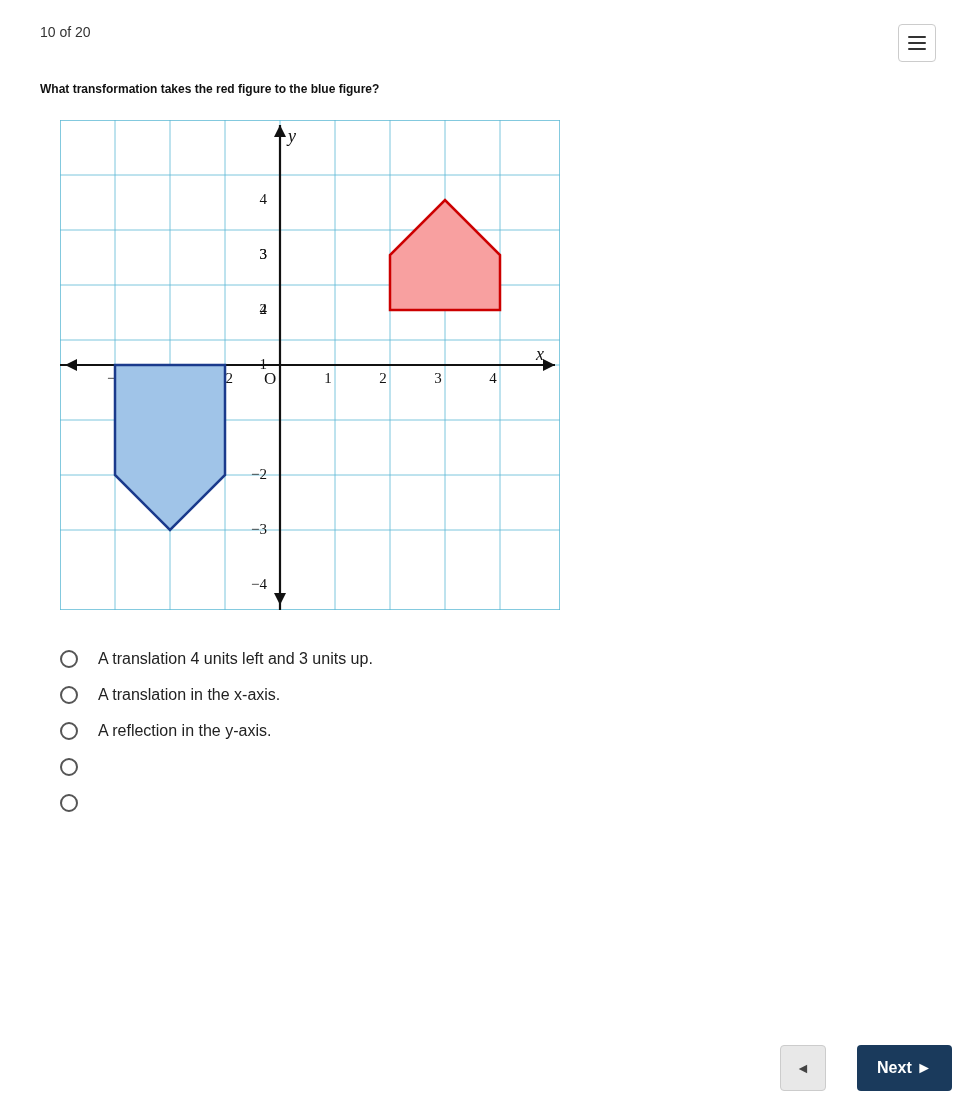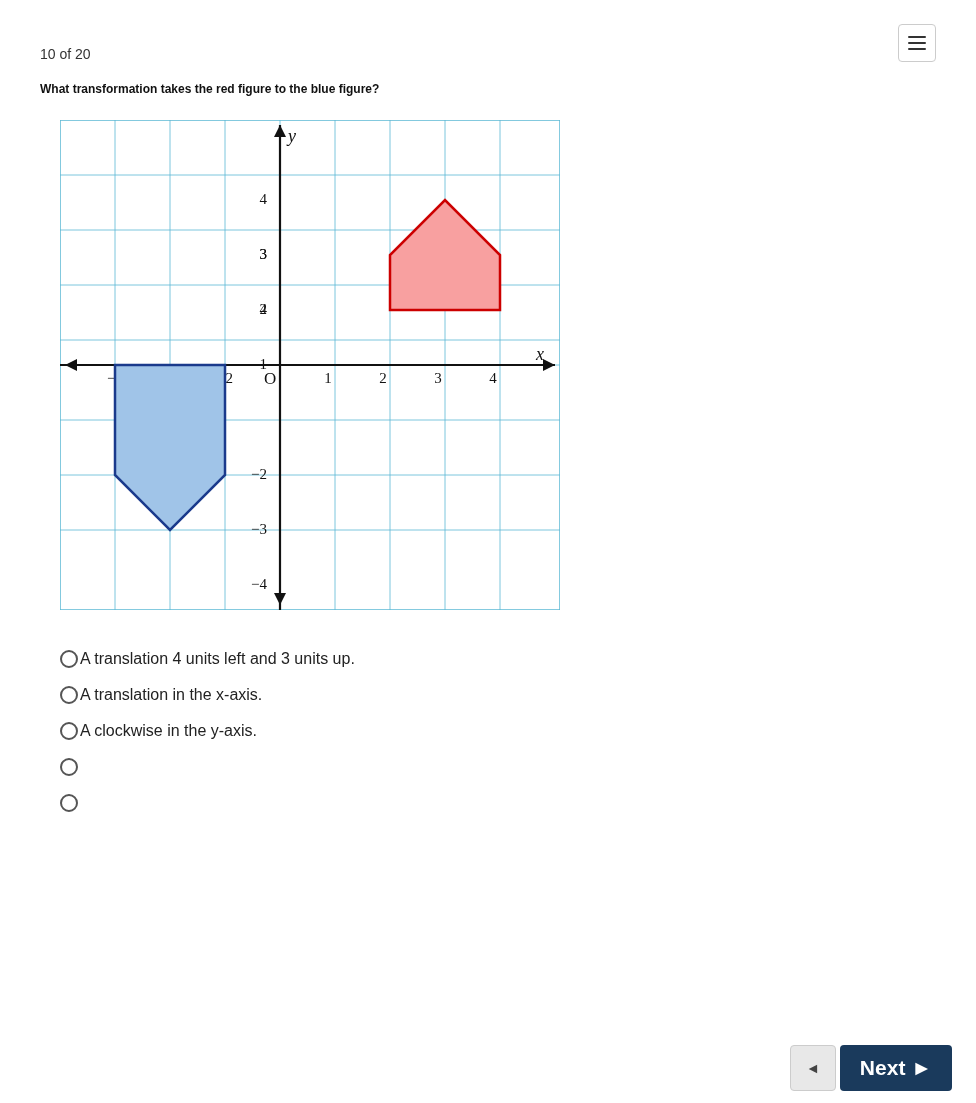--- a/index.html
+++ b/index.html
@@ -13,21 +13,21 @@
     .page-container {
       background: #fff;
       width: 976px;
       min-height: 1103px;
       position: relative;
       padding: 24px 40px 80px 40px;
     }
     .header-row {
       display: flex;
       justify-content: space-between;
-      align-items: flex-end;
+      align-items: flex-start;
       margin-bottom: 20px;
     }
     .progress-text {
       font-size: 14px;
       color: #333;
     }
     .menu-button {
       width: 38px;
       height: 38px;
       background: #fff;
@@ -68,21 +68,21 @@
     .options-list {
       list-style: none;
       display: flex;
       flex-direction: column;
       gap: 18px;
       margin-left: 20px;
       margin-bottom: 40px;
     }
     .option-item {
       display: flex;
-      gap: 2px;
+      gap: 20px;
       font-size: 16px;
       color: #222;
       cursor: pointer;
     }
     .option-radio {
       width: 18px;
       height: 18px;
       border-radius: 50%;
       border: 2px solid #555;
       background: #fff;
@@ -116,24 +116,25 @@
     .next-button {
       height: 46px;
       padding: 2px 20px;
       background: #1a3a5c;
       border: none;
       border-radius: 4px;
       display: flex;
       align-items: center;
       justify-content: center;
       cursor: pointer;
-      font-size: 21px;
+      font-size: 16px;
       font-weight: 600;
       color: #fff;
       gap: 8px;
+      margin-left: 27px;
     }
   </style>
 </head>
 <body>
 
 <div class="page-container">
 
   <div class="header-row">
     <span class="progress-text">10 of 20</span>
     <button class="menu-button">
@@ -217,21 +218,21 @@
     <li class="option-item">
       <div class="option-radio"></div>
       <span>A translation 4 units left and 3 units up.</span>
     </li>
     <li class="option-item">
       <div class="option-radio"></div>
       <span>A translation in the x-axis.</span>
     </li>
     <li class="option-item">
       <div class="option-radio"></div>
-      <span>A clockwise in the y-axis.</span>
+      <span>A reflection in the y-axis.</span>
     </li>
     <li class="option-item">
       <div class="option-radio"></div>
     </li>
     <li class="option-item">
       <div class="option-radio"></div>
     </li>
   </ul>
 
   <div class="footer">

